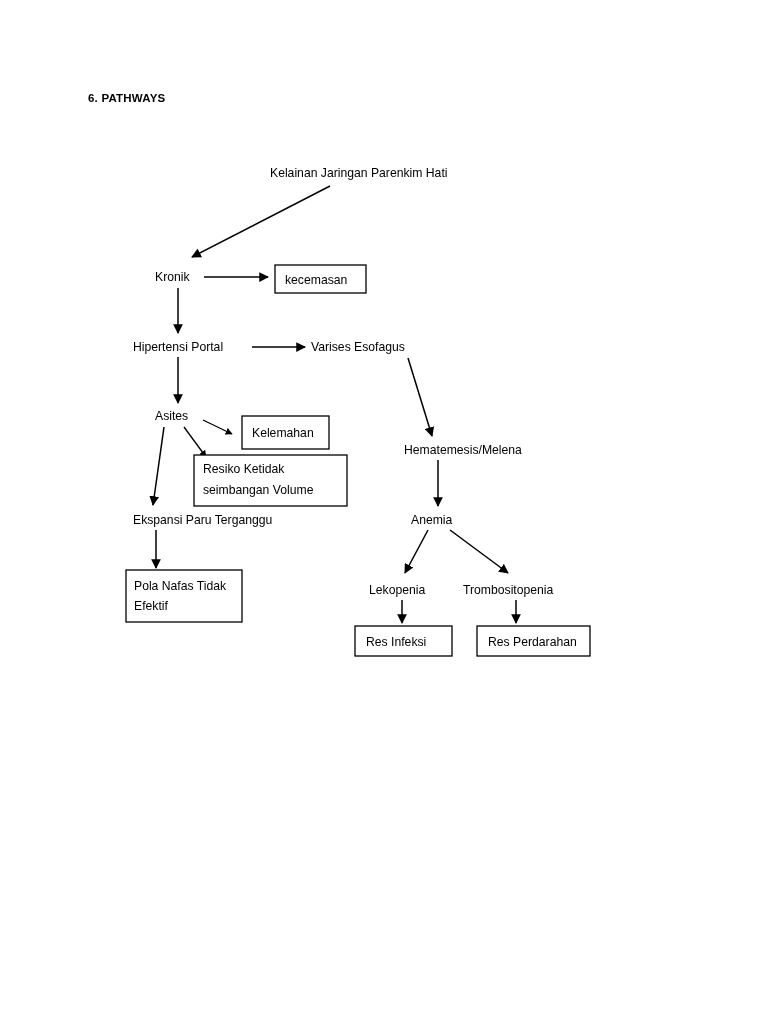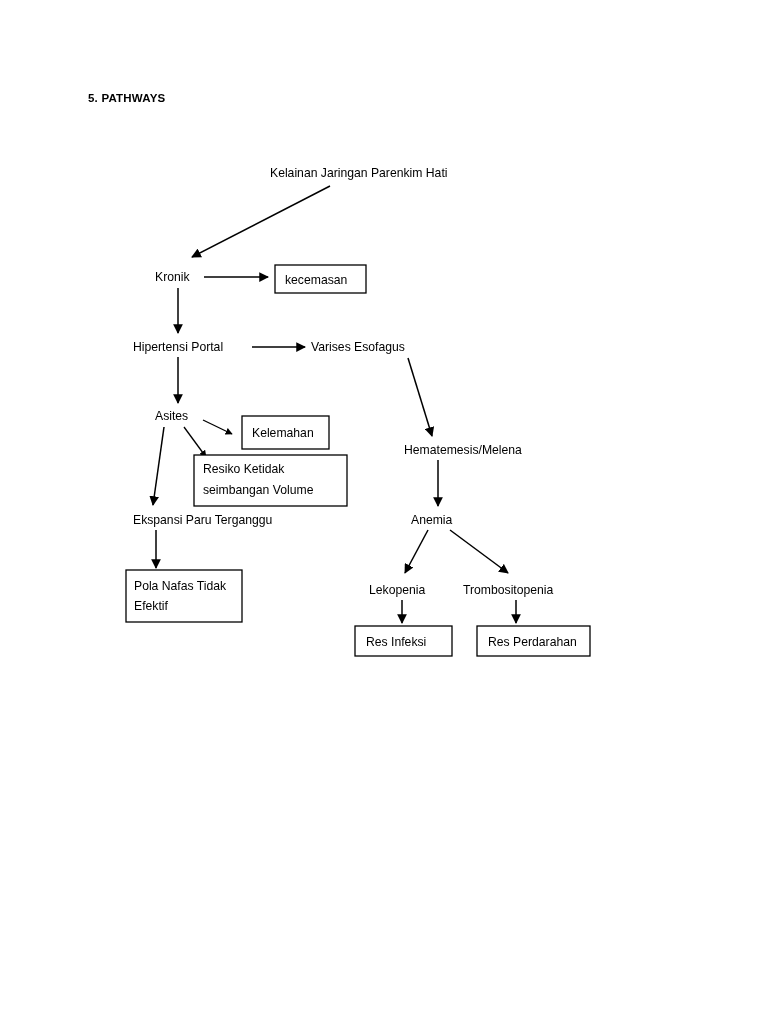--- a/index.html
+++ b/index.html
@@ -69,21 +69,21 @@
     stroke: #000000;
     stroke-width: 1.3;
     fill: none;
   }
 </style>
 </head>
 <body>
 
 <div id="page">
 
-  <div id="section-title">5. PATHWAYS</div>
+  <div id="section-title">6. PATHWAYS</div>
 
   <div id="diagram-wrap">
     <svg id="flow" viewBox="0 0 768 1024" xmlns="http://www.w3.org/2000/svg">
       <defs>
         <marker id="arrow" viewBox="0 0 10 10" refX="9" refY="5" markerWidth="6.5" markerHeight="6.5" orient="auto-start-reverse">
           <path d="M 0 0 L 10 5 L 0 10 z" fill="#000000"></path>
         </marker>
         <marker id="arrowsm" viewBox="0 0 10 10" refX="9" refY="5" markerWidth="5.5" markerHeight="5.5" orient="auto-start-reverse">
           <path d="M 0 0 L 10 5 L 0 10 z" fill="#000000"></path>
         </marker>

